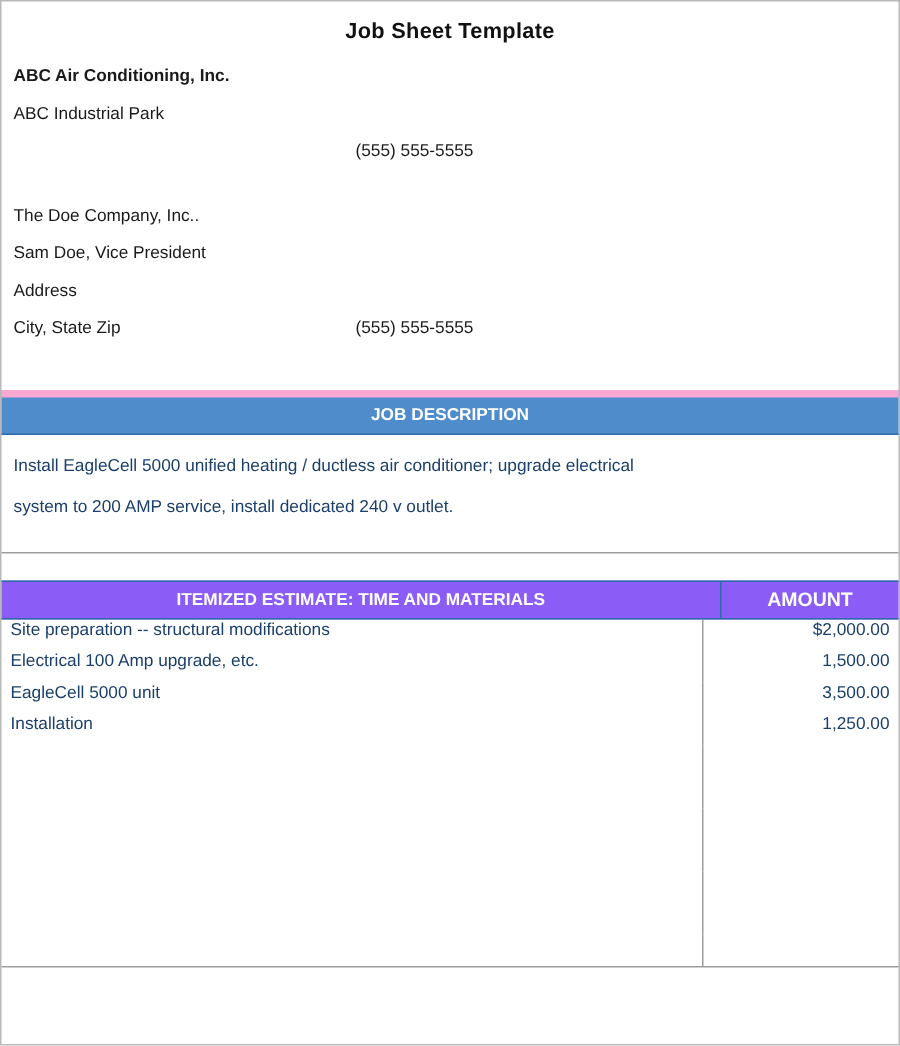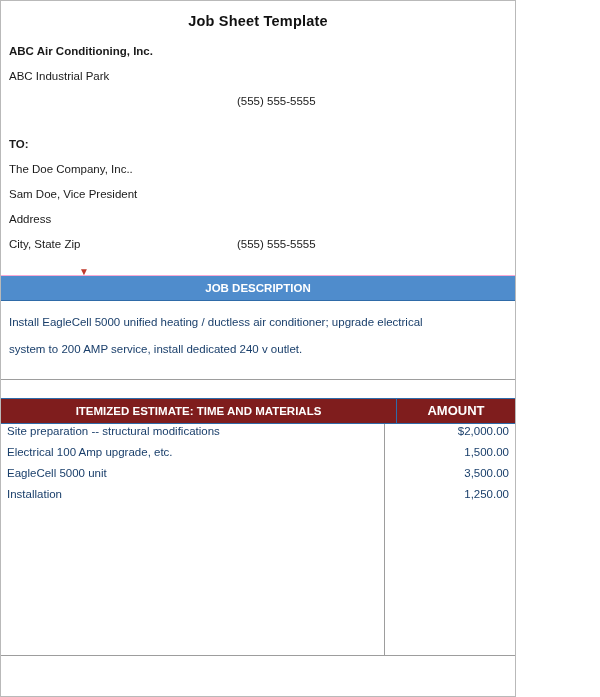--- a/index.html
+++ b/index.html
@@ -9,21 +9,21 @@
   }
   body {
     width: 600px;
     height: 697px;
     font-family: "Liberation Sans", sans-serif;
     color: #1a1a1a;
     overflow: hidden;
   }
   .page {
     position: relative;
-    width: 516px;
+    width: 600px;
     height: 697px;
     box-sizing: border-box;
     border: 1px solid #b9b9b9;
     background: #ffffff;
   }
   .doc-title {
     text-align: center;
     font-size: 14.5px;
     font-weight: bold;
     color: #111111;
@@ -74,27 +74,28 @@
 
   
   .banner {
     background: #4f8ccc;
     color: #ffffff;
     font-weight: bold;
     font-size: 11.5px;
     text-align: center;
     height: 24px;
     line-height: 24px;
-    border-top: 1px solid #f9a8d4;
+    border-top: 5px solid #f9a8d4;
     border-bottom: 1px solid #2f6ba8;
     position: relative;
+    margin-top: 10px;
   }
   .banner-split {
     display: flex;
-    background: #7f1d1d;
+    background: #8b5cf6;
     border-top: 1px solid #2f6ba8;
     border-bottom: 1px solid #2f6ba8;
     height: 24px;
   }
   .banner-split .bs-left {
     flex: 1 1 auto;
     color: #ffffff;
     font-weight: bold;
     font-size: 11.5px;
     text-align: center;
@@ -160,21 +161,20 @@
     <div class="line bold">ABC Air Conditioning, Inc.</div>
     <div class="line">ABC Industrial Park</div>
     <div class="line-row">
       <span class="mid">(555) 555-5555</span>
     </div>
   </div>
 
   <div class="spacer-md"></div>
 
   <div class="block">
-    <div class="line bold">TO:</div>
     <div class="line">The Doe Company, Inc..</div>
     <div class="line">Sam Doe, Vice President</div>
     <div class="line">Address</div>
     <div class="line-row">
       <span class="left">City, State Zip</span>
       <span class="mid">(555) 555-5555</span>
     </div>
   </div>
 
   <div class="redmark">▼</div>

